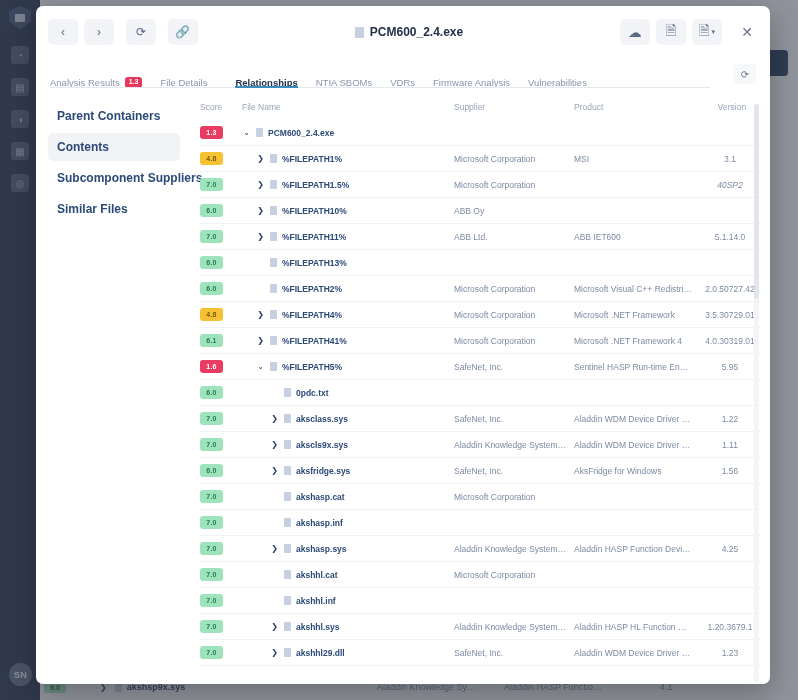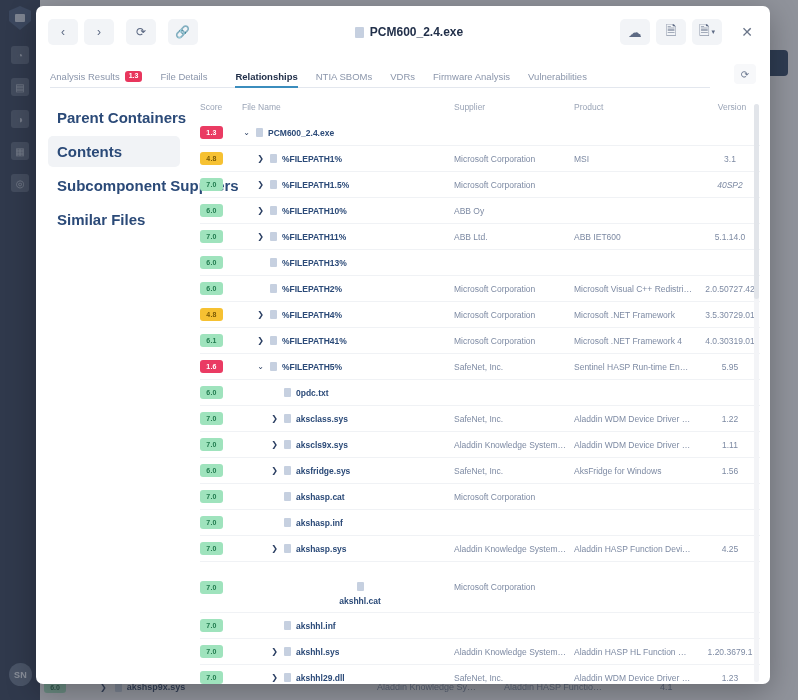--- a/index.html
+++ b/index.html
@@ -111,21 +111,21 @@
 
   .m-tabs {
     height: 30px; flex: none; display: flex; align-items: flex-end;
     padding: 0 14px; gap: 18px; position: relative;
   }
   .m-tabs::after {
     content: ""; position: absolute; left: 14px; right: 60px; bottom: 0;
     height: 1px; background: #e3e7ee;
   }
   .tab {
-    font-size: 9.5px; color: #8b96ab; padding-bottom: 6px;
+    font-size: 9.5px; color: #8b96ab; 
     display: flex; align-items: center; gap: 5px; cursor: pointer;
     position: relative; white-space: nowrap;
   }
   .tab.active { color: #22304a; font-weight: bold; margin-left: 10px; }
   .tab.active::after {
     content: ""; position: absolute; left: 0; right: 0; bottom: 0;
     height: 2px; background: #3b8dbd; z-index: 1;
   }
   .tab-badge {
     background: #e8365d; color: #fff; border-radius: 3px;
@@ -137,21 +137,21 @@
     display: flex; align-items: center; justify-content: center;
     color: #6d7a91; font-size: 10px; border: none; cursor: pointer;
   }
 
   .m-body { flex: 1; display: flex; min-height: 0; }
 
   .side {
     width: 152px; flex: none; padding: 14px 8px 0 12px;
   }
   .side-item {
-    font-size: 15px; color: #2b4a78; font-weight: bold;
+    font-size: 12px; color: #2b4a78; font-weight: bold;
     padding: 7px 9px; border-radius: 5px; margin-bottom: 3px;
     cursor: pointer; white-space: nowrap;
   }
   .side-item.active { background: #f1f3f6; }
 
   .content { flex: 1; min-width: 0; padding: 14px 10px 0 12px; display: flex; flex-direction: column; }
   .content-title { font-size: 10px; font-weight: bold; color: #22304a; margin-bottom: 12px; }
 
   .tbl-wrap { flex: 1; overflow: hidden; position: relative; }
   table { width: 100%; border-collapse: collapse; table-layout: fixed; }
@@ -514,21 +514,21 @@
                     <span class="fname">akshasp.sys</span>
                   </div>
                 </td>
                 <td class="c-sup">Aladdin Knowledge Systems …</td>
                 <td class="c-prod">Aladdin HASP Function Devic…</td>
                 <td class="c-ver">4.25</td>
               </tr>
               <tr>
                 <td class="c-score"><span class="badge green">7.0</span></td>
                 <td class="c-name">
-                  <div class="namecell" style="padding-left: 28px; flex-direction: column;">
+                  <div class="namecell" style="padding-left: 28px;">
                     <span class="caret empty">❯</span>
                     <span class="fileico"></span>
                     <span class="fname">akshhl.cat</span>
                   </div>
                 </td>
                 <td class="c-sup">Microsoft Corporation</td>
                 <td class="c-prod"></td>
                 <td class="c-ver"></td>
               </tr>
               <tr>

